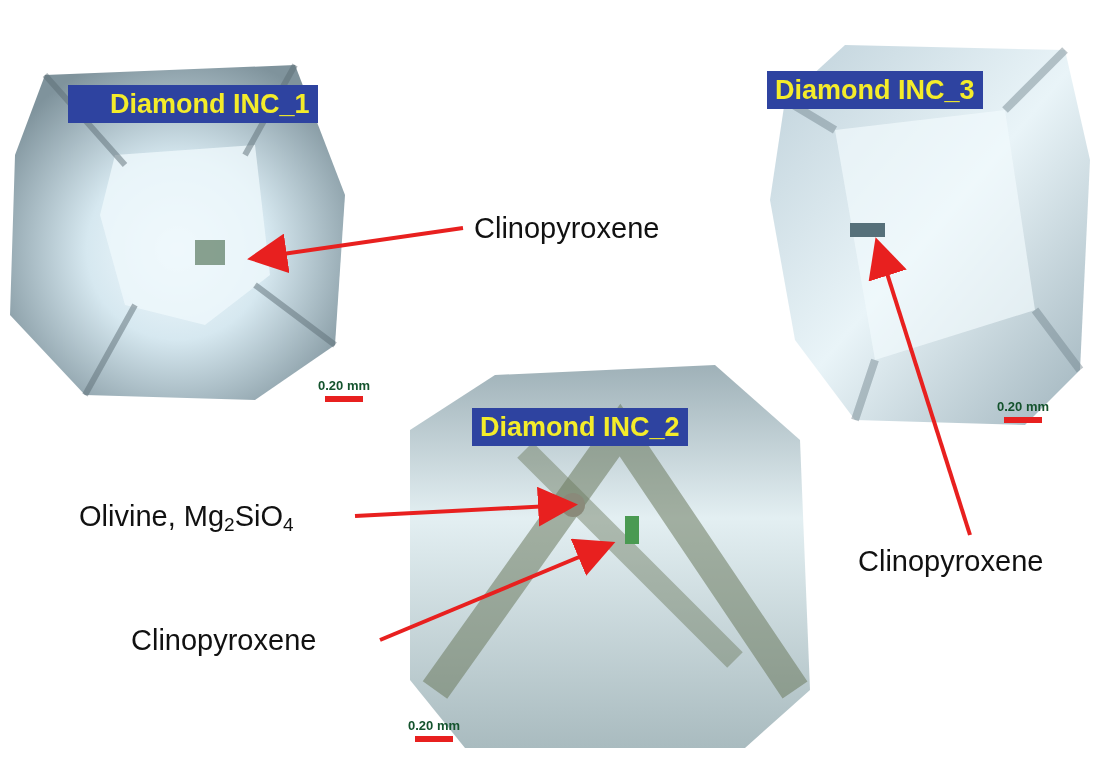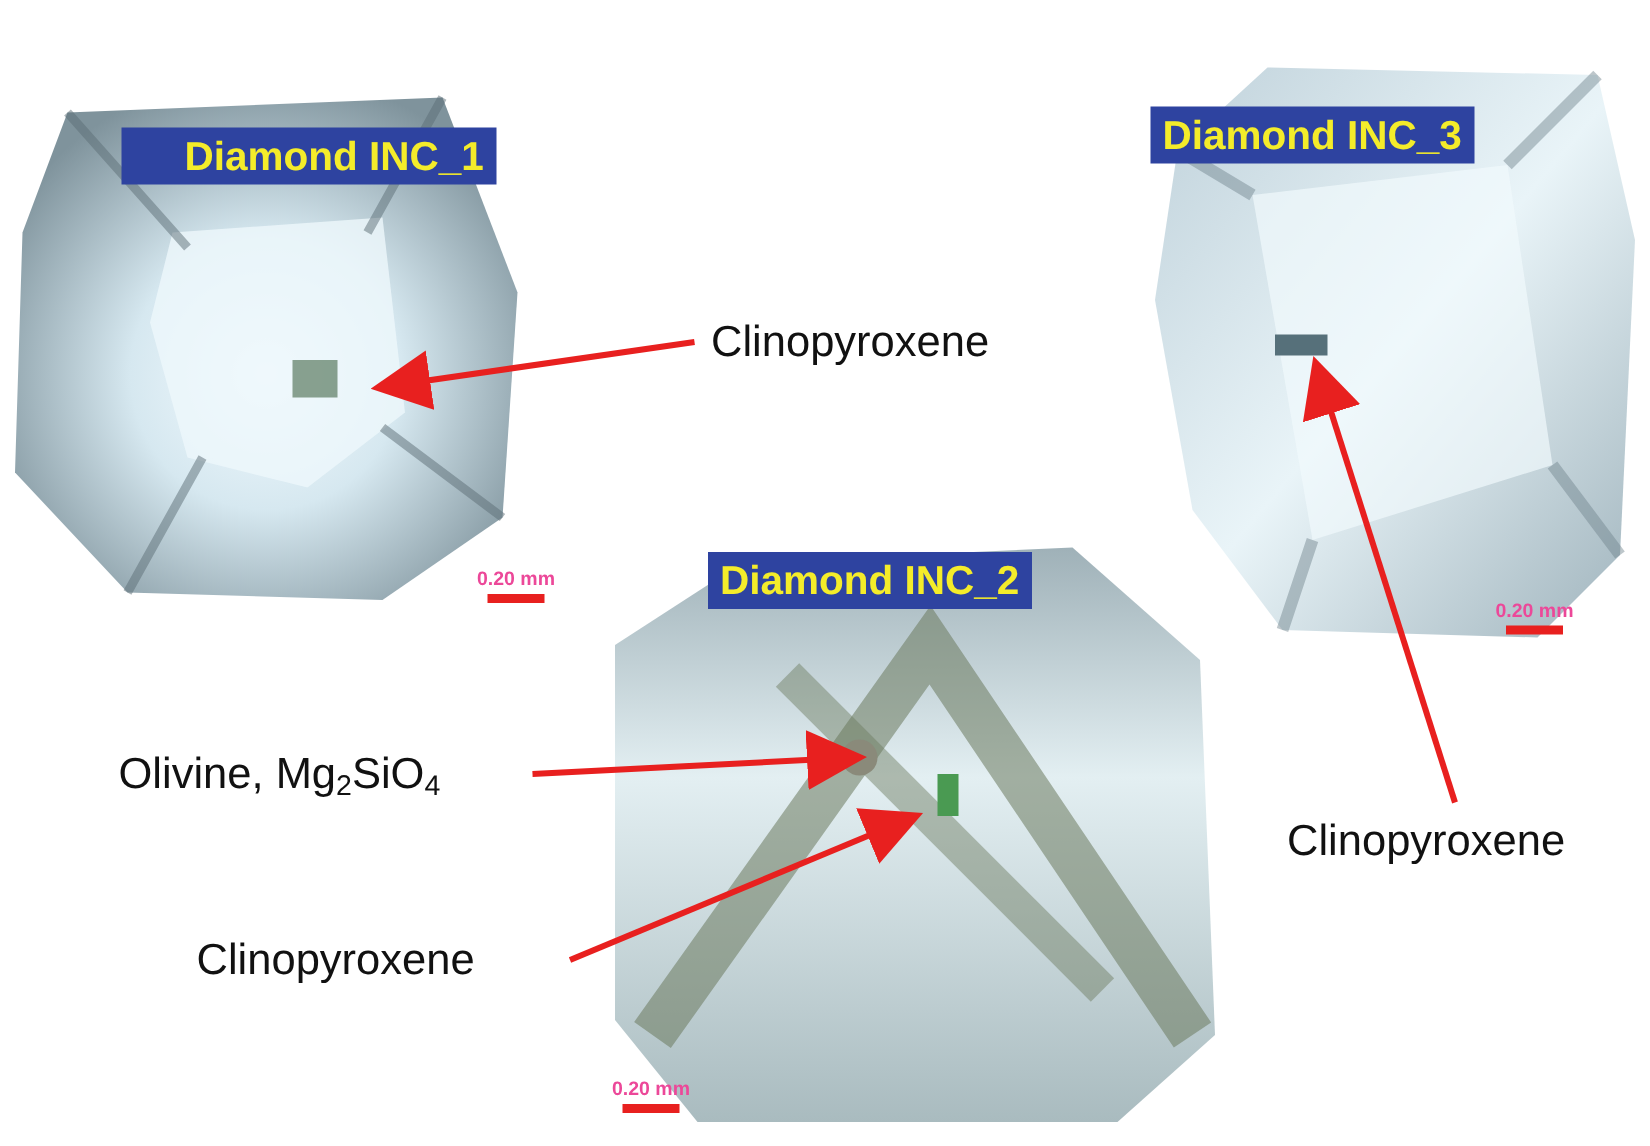--- a/index.html
+++ b/index.html
@@ -1,21 +1,21 @@
 <!DOCTYPE html>
 <html><head>
 <meta charset="utf-8">
 <style>
   html, body { margin:0; padding:0; background:#ffffff; }
   body { width:1100px; height:764px; position:relative; overflow:hidden; font-family:"Liberation Sans", sans-serif; }
   .diamond { position:absolute; }
   .label-box { position:absolute; background:#2e43a0; color:#f4ec2a; font-weight:bold; font-size:27px; line-height:38px; padding:0 8px; white-space:nowrap; }
   .caption { position:absolute; color:#111; font-weight:normal; font-size:29px; white-space:nowrap; }
   .caption sub { font-size:19px; vertical-align:-5px; }
-  .scale { position:absolute; font-size:13px; font-weight:bold; color:#ec4899; text-align:center; }
+  .scale { position:absolute; font-size:13px; font-weight:bold; color:#14532d; text-align:center; }
   .scale .bar { width:38px; height:6px; background:#e8201f; margin:3px auto 0; }
   svg.arrows { position:absolute; left:0; top:0; }
 </style>
 </head>
 <body>
 
 <div class="diamond" style="left:5px;top:45px;width:345px;height:360px;">
   <svg width="345" height="360" viewBox="0 0 345 360">
     <defs>
       <radialGradient id="g1" cx="0.5" cy="0.55" r="0.6">
@@ -23,21 +23,21 @@
           <stop offset="0.45" stop-color="#d6e8f0"></stop>
           <stop offset="1" stop-color="#7f939c"></stop>
       </radialGradient>
     </defs>
     <polygon points="40,30 290,20 340,150 330,300 250,355 80,350 5,270 10,110" fill="url(#g1)"></polygon>
     <polygon points="110,110 250,100 265,230 200,280 120,260 95,170" fill="#eef7fb" opacity="0.8"></polygon>
     <path d="M40,30 L120,120 M290,20 L240,110 M330,300 L250,240 M80,350 L130,260" stroke="#5d6e76" stroke-width="6" opacity="0.5"></path>
     <rect x="190" y="195" width="30" height="25" fill="#6d8a74" opacity="0.8"></rect>
   </svg>
 </div>
-<div class="label-box" style="left:81px;top:85px;padding-left:42px;">Diamond INC_1</div>
+<div class="label-box" style="left:68px;top:85px;padding-left:42px;">Diamond INC_1</div>
 <div class="scale" style="left:318px;top:378px;">
   <div>0.20 mm</div>
   <div class="bar"></div>
 </div>
 
 <div class="diamond" style="left:765px;top:40px;width:330px;height:390px;">
   <svg width="330" height="390" viewBox="0 0 330 390">
     <defs>
       <linearGradient id="g3" x1="0" y1="0" x2="1" y2="1">
         <stop offset="0" stop-color="#bfd1da"></stop>
@@ -66,21 +66,21 @@
           <stop offset="1" stop-color="#a9bbbf"></stop>
       </linearGradient>
     </defs>
     <polygon points="5,70 90,15 310,5 395,80 405,330 340,388 60,388 5,320" fill="url(#g2)"></polygon>
     <path d="M30,330 L215,70 L390,330" stroke="#6c7a5e" stroke-width="30" fill="none" opacity="0.55"></path>
     <path d="M120,90 L330,300" stroke="#6c7a5e" stroke-width="22" opacity="0.45"></path>
     <rect x="220" y="156" width="14" height="28" fill="#4a9a52"></rect>
     <circle cx="168" cy="145" r="12" fill="#8a8a7a"></circle>
   </svg>
 </div>
-<div class="label-box" style="left:472px;top:368px;">Diamond INC_2</div>
+<div class="label-box" style="left:472px;top:408px;">Diamond INC_2</div>
 <div class="scale" style="left:408px;top:718px;">
   <div>0.20 mm</div>
   <div class="bar"></div>
 </div>
 
 <div class="caption" style="left:474px;top:212px;">Clinopyroxene</div>
 <div class="caption" style="left:79px;top:500px;">
   <span>Olivine, Mg</span><sub>2</sub><span>SiO</span><sub>4</sub>
 </div>
 <div class="caption" style="left:131px;top:624px;">Clinopyroxene</div>

